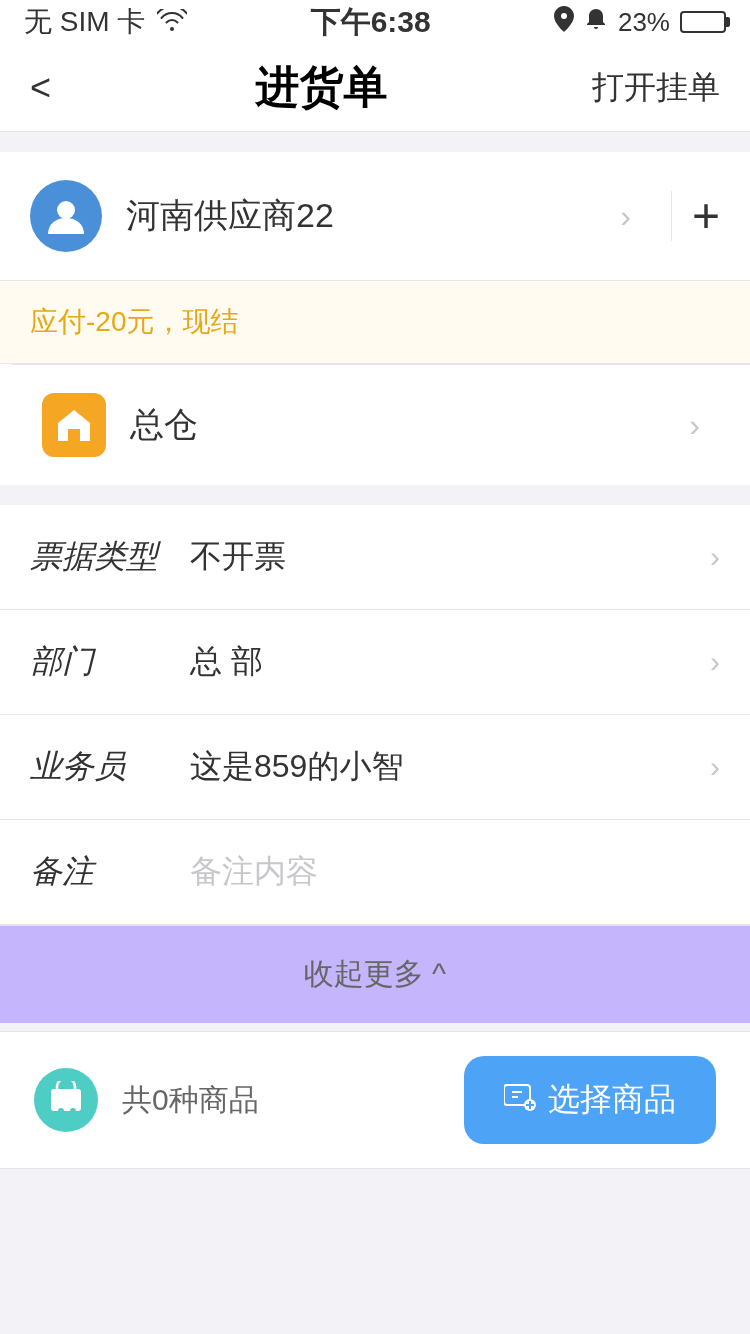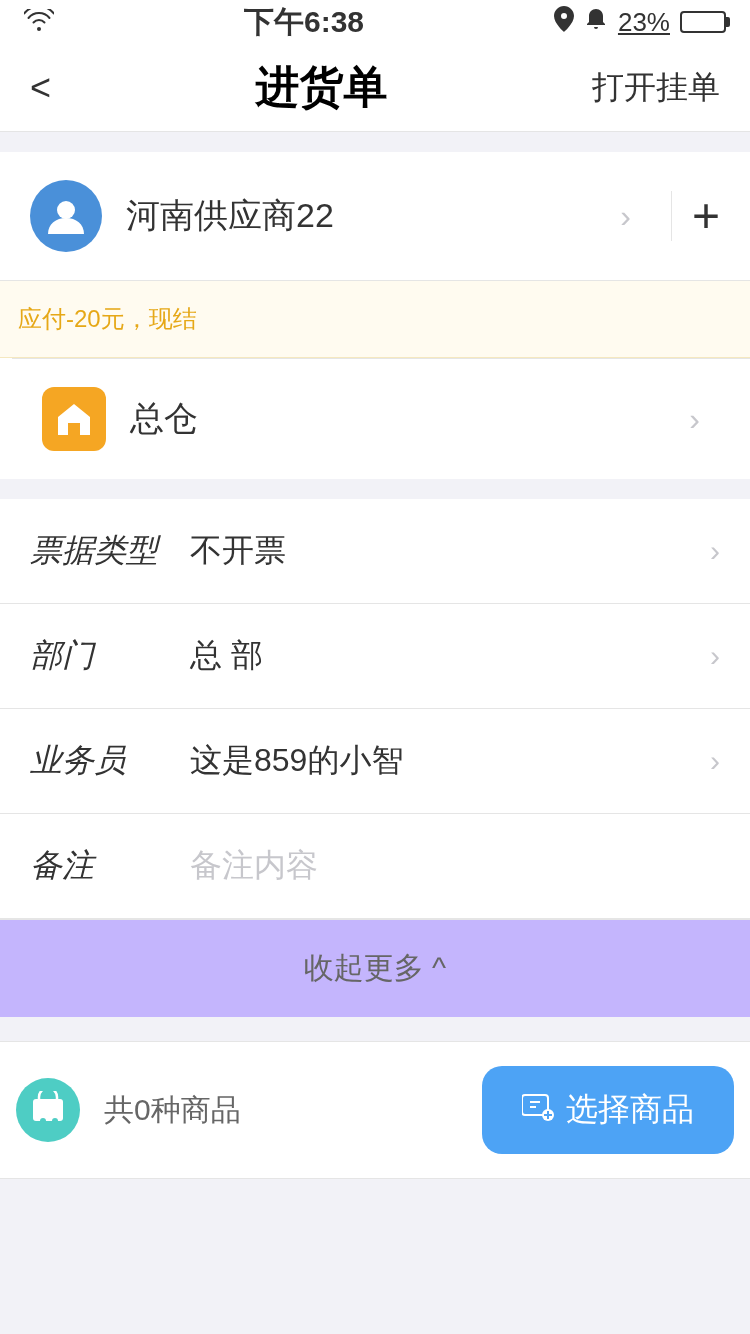--- a/index.html
+++ b/index.html
@@ -33,21 +33,20 @@
     }
     .status-center {
       font-size: 30px;
       font-weight: 600;
     }
     .status-right {
       display: flex;
       align-items: center;
       gap: 10px;
       font-size: 26px;
-      text-decoration: underline;
     }
     .battery-icon {
       width: 46px;
       height: 22px;
       border: 2px solid #333;
       border-radius: 4px;
       position: relative;
       display: inline-block;
     }
     .battery-icon::after {
@@ -150,22 +149,22 @@
     .vertical-divider {
       width: 1px;
       height: 50px;
       background: #e5e5e5;
       margin: 0 20px;
     }
 
     
     .notice-banner {
       background: #fffbf0;
-      padding: 22px 18px;
-      font-size: 24px;
+      padding: 22px 30px;
+      font-size: 28px;
       color: #e6a817;
       border-bottom: 1px solid #f5e8c0;
     }
 
     
     .warehouse-row {
       display: flex;
       align-items: center;
       padding: 28px 30px;
       background: #fff;
@@ -237,25 +236,25 @@
       text-align: center;
       padding: 28px 30px;
       font-size: 30px;
       color: #666;
       border-top: 1px solid #e5e5e5;
       cursor: pointer;
     }
 
     
     .bottom-section {
-      margin-top: 24px;
-      background: #fff;
-      display: flex;
-      align-items: center;
-      padding: 24px 16px;
+      margin-top: 8px;
+      background: #fff;
+      display: flex;
+      align-items: center;
+      padding: 24px 34px;
       border-top: 1px solid #e5e5e5;
       border-bottom: 1px solid #e5e5e5;
     }
     .product-icon {
       width: 64px;
       height: 64px;
       border-radius: 50%;
       background: #4ecdc4;
       display: flex;
       align-items: center;
@@ -294,20 +293,21 @@
       background: #f2f2f7;
       flex: 1;
       min-height: 300px;
     }
   </style>
 </head>
 <body>
 
 <div class="status-bar">
   <div class="status-left">
+    <span>无 SIM 卡</span>
     <span>
       <svg width="30" height="22" viewBox="0 0 30 22" fill="none">
         <path d="M15 18a2 2 0 110 4 2 2 0 010-4z" fill="#333"></path>
         <path d="M9.5 13.5a7.5 7.5 0 0111 0" stroke="#333" stroke-width="2" stroke-linecap="round" fill="none"></path>
         <path d="M4.5 9a13.5 13.5 0 0121 0" stroke="#333" stroke-width="2" stroke-linecap="round" fill="none"></path>
         <path d="M0 4.5a19.5 19.5 0 0130 0" stroke="#333" stroke-width="2" stroke-linecap="round" fill="none"></path>
       </svg>
     </span>
   </div>
   <div class="status-center">下午6:38</div>

